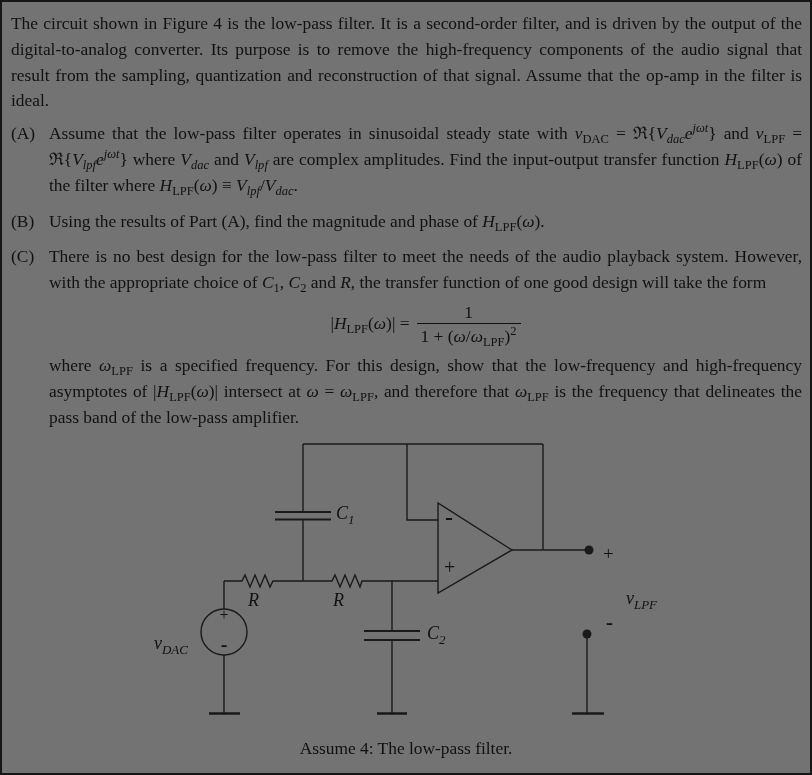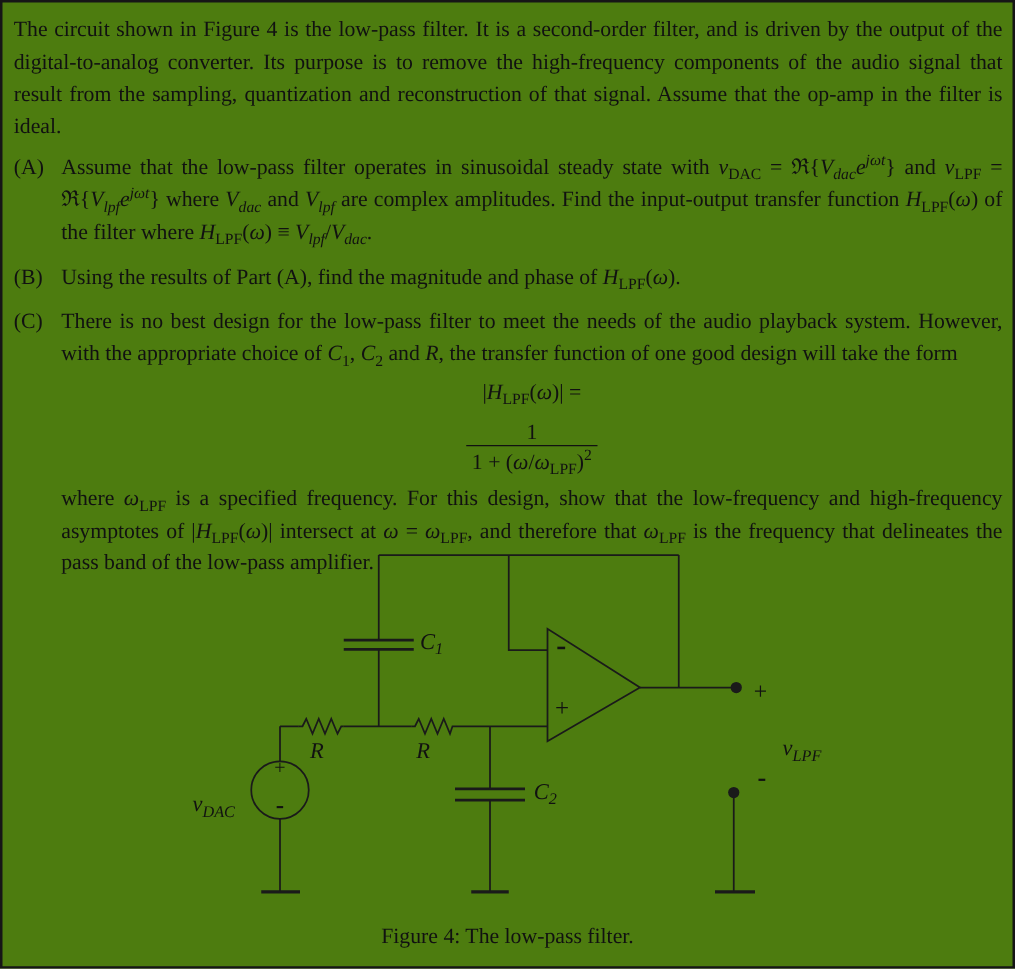--- a/index.html
+++ b/index.html
@@ -1,21 +1,21 @@
 <!DOCTYPE html>
 <html><head>
 <meta charset="utf-8">
 <style>
   html,body { margin:0; padding:0; background:#ffffff; }
   .page {
     position:relative;
     width:812px; height:775px;
     box-sizing:border-box;
     border:2.5px solid #161616;
-    background:#4d7c0f;
+    background:#737373;
     font-family:"Liberation Serif","DejaVu Serif",serif;
     color:#111111;
     overflow:hidden;
   }
   .content {
     position:absolute; left:0; top:0; width:100%;
     box-sizing:border-box;
     padding:9px 8px 0 9px;
     font-size:17.4px; line-height:25.8px;
     text-align:justify;
@@ -24,21 +24,21 @@
   sub { font-size:0.72em; line-height:0; }
   sup { font-size:0.72em; line-height:0; }
   .part { display:flex; }
   .part-a { margin-top:7px; }
   .part-b { margin-top:10px; }
   .part-c { margin-top:10px; }
   .part-label { flex:0 0 38px; }
   .part-body { flex:1; }
   .equation {
     display:flex; justify-content:center; align-items:center;
-    gap:7px; margin:5px 0 6px 0; text-align:center;flex-direction:column;
+    gap:7px; margin:5px 0 6px 0; text-align:center;
   }
   .frac { display:inline-flex; flex-direction:column; align-items:center; }
   .frac .num { display:block; line-height:22px; }
   .frac .den { display:block; border-top:1.3px solid #111; padding:1px 4px 0 4px; line-height:22px;text-align:center; }
   .figure {
     position:absolute; left:0; top:434px; width:806px; height:298px;
   }
   .figure svg { position:absolute; left:0; top:0; }
   .fig-label {
     position:absolute; line-height:1; white-space:nowrap;
@@ -134,15 +134,15 @@
     <span class="fig-label lbl-math" style="left:624px; top:153px;text-align:right;"><i>v</i><sub><i>LPF</i></sub></span>
 
     <span class="fig-label sign" style="left:443px; top:69px; font-size:24px; font-weight:bold;">-</span>
     <span class="fig-label sign" style="left:442px; top:121px; font-size:20px;">+</span>
     <span class="fig-label sign" style="left:222px; top:171px; font-size:16px; transform:translateX(-50%);">+</span>
     <span class="fig-label sign" style="left:222px; top:198px; font-size:20px; font-weight:bold; transform:translateX(-50%);">-</span>
     <span class="fig-label sign" style="left:601px; top:108px; font-size:19px;">+</span>
     <span class="fig-label sign" style="left:604px; top:176px; font-size:21px; font-weight:bold;">-</span>
   </div>
 
-  <div class="caption">Figure 4: The low-pass filter.</div>
+  <div class="caption">Assume 4: The low-pass filter.</div>
 
 </div>
 
 </body></html>

